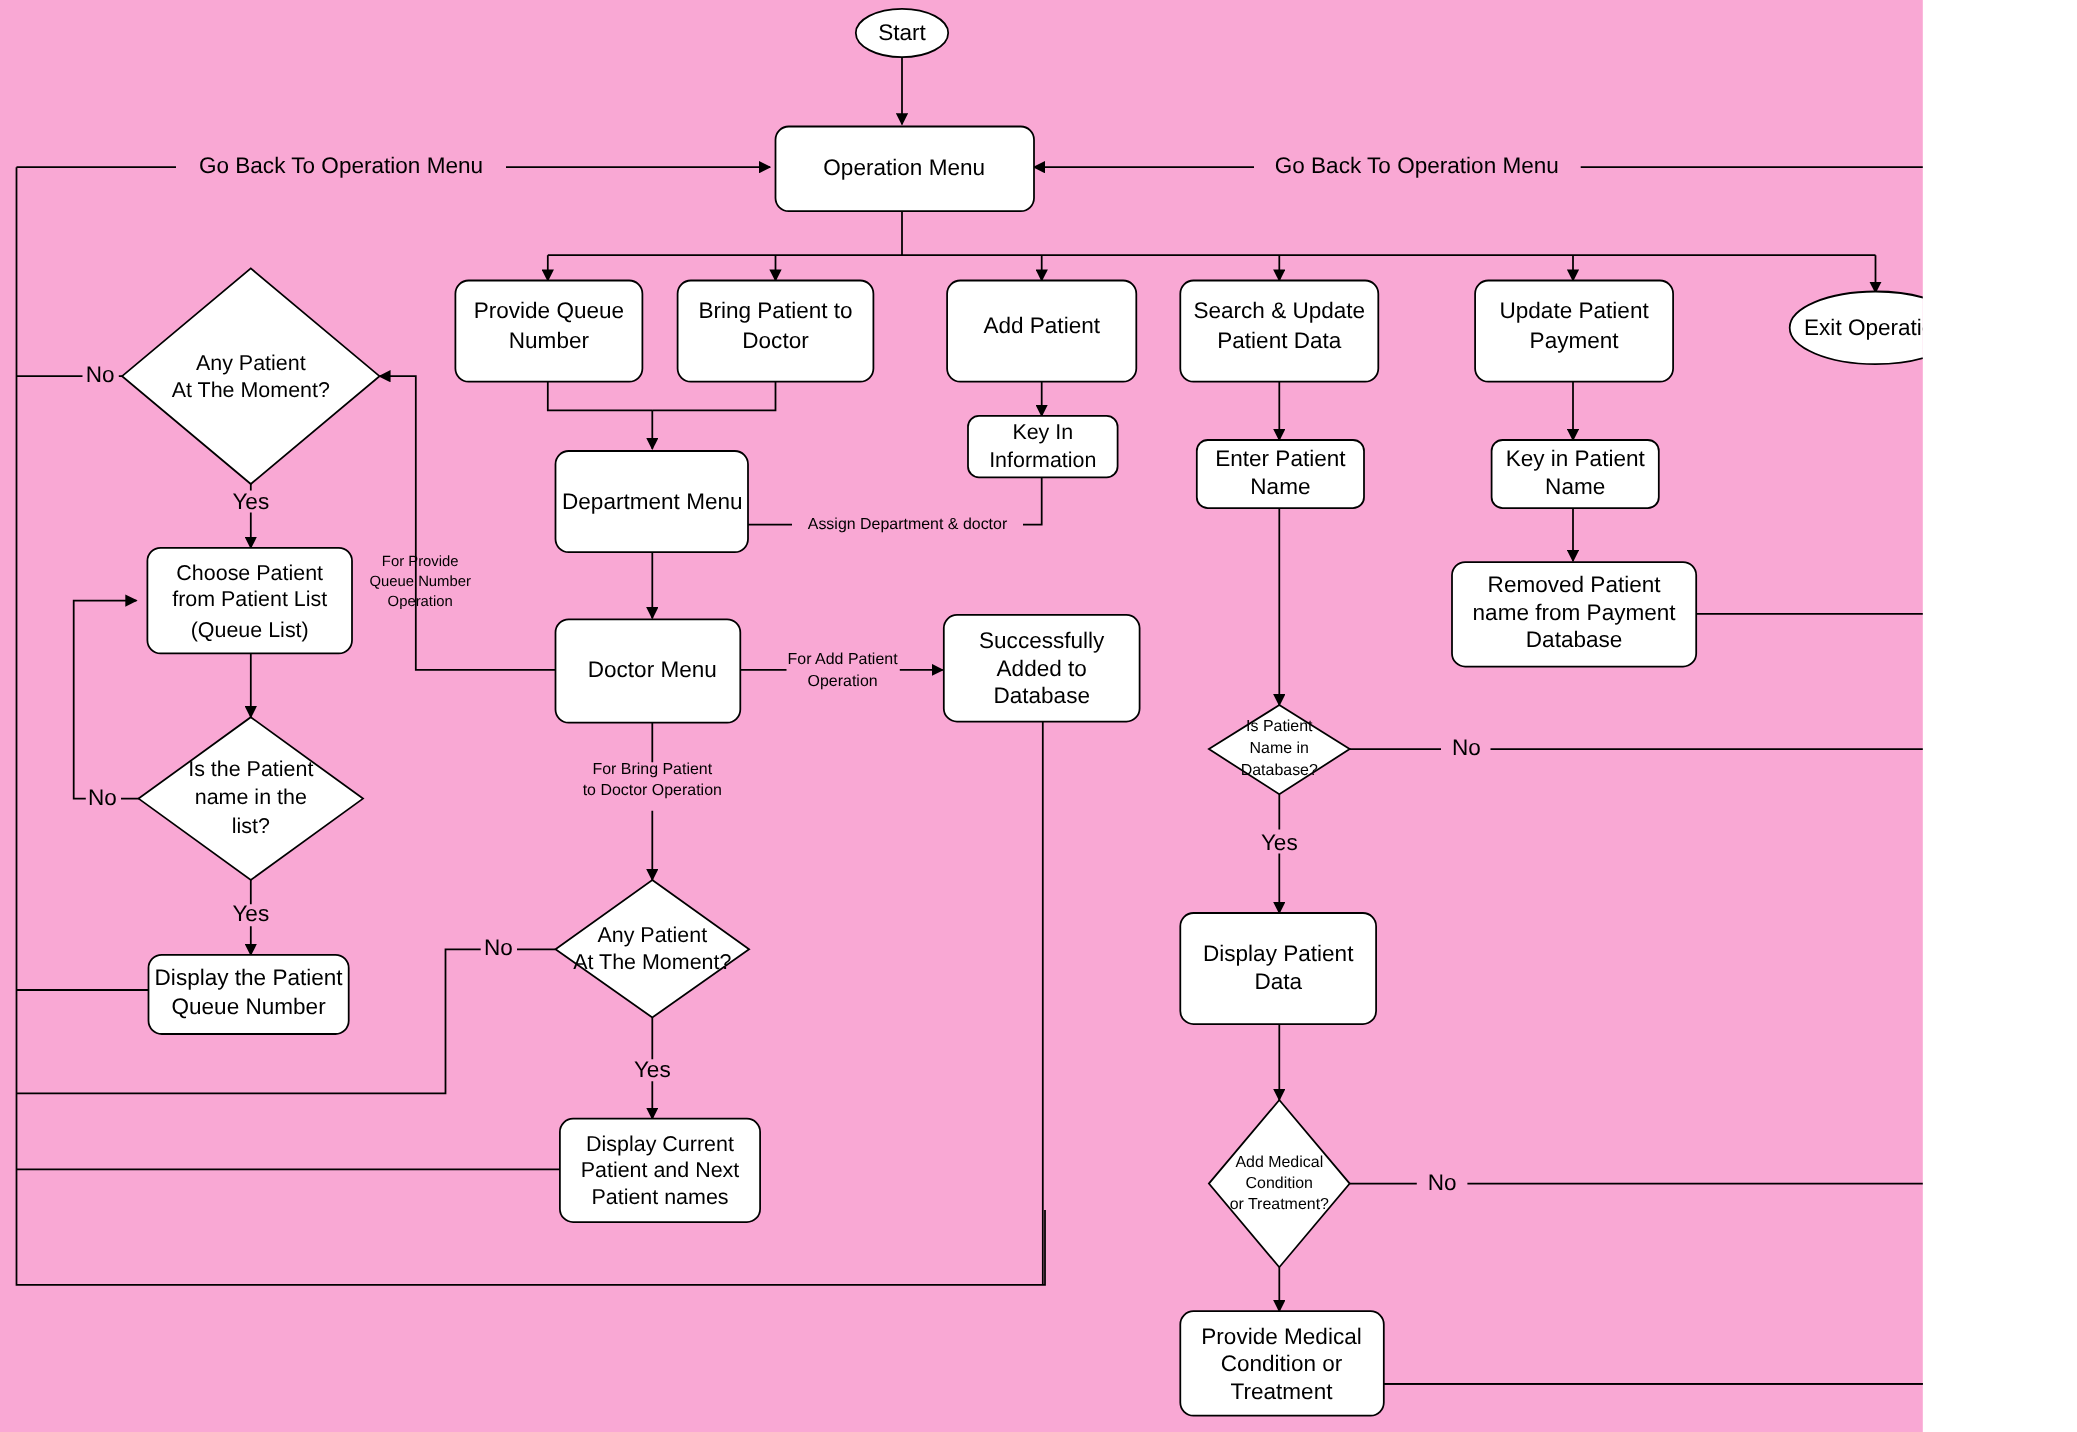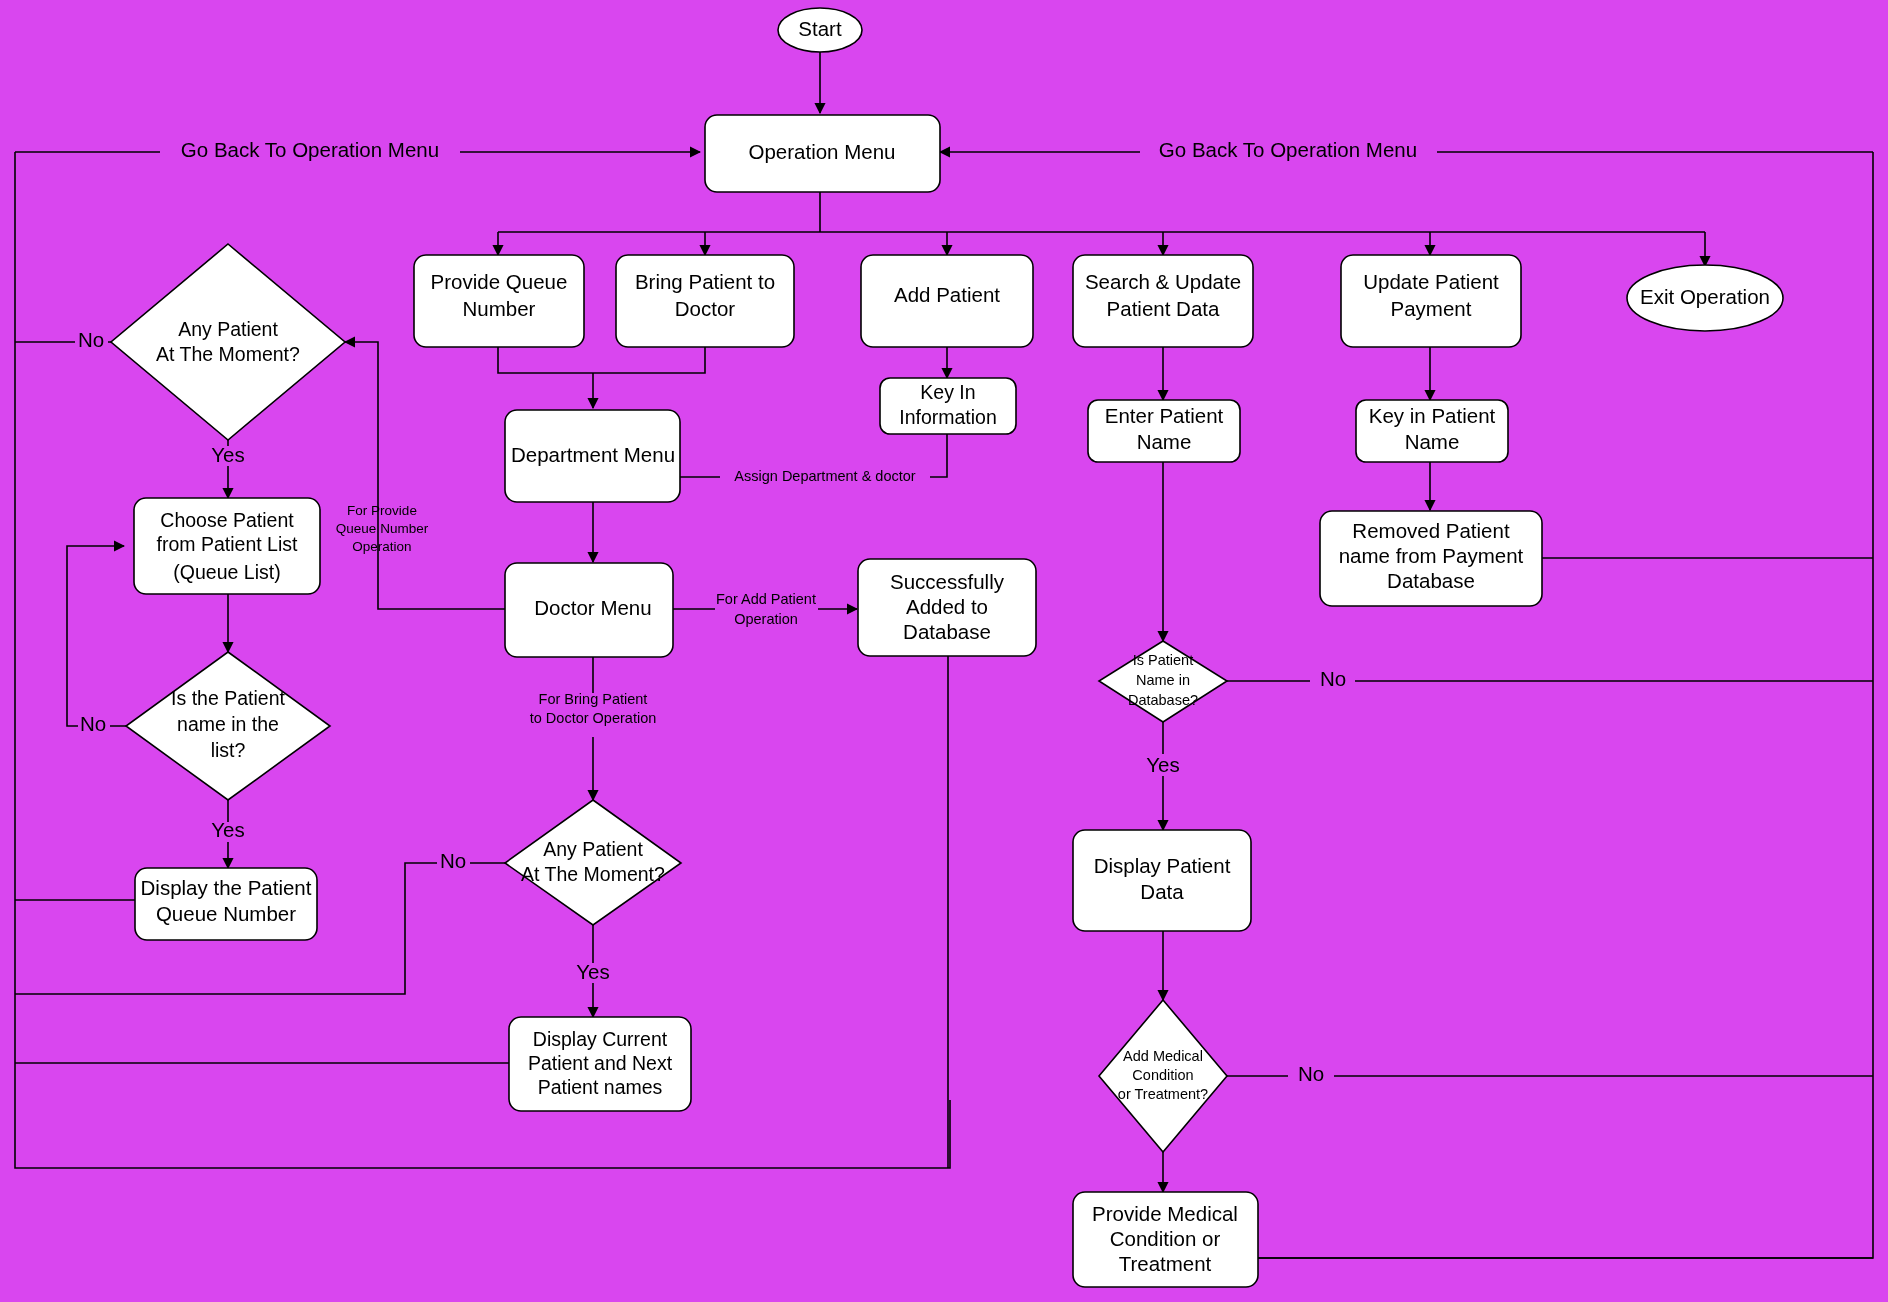--- a/index.html
+++ b/index.html
@@ -7,24 +7,24 @@
     margin: 0;
     padding: 0;
     background: #ffffff;
   }
   body {
     font-family: "Liberation Sans", sans-serif;
     color: #000000;
   }
   #diagram-root {
     position: relative;
-    width: 1888px;
+    width: 1748px;
     height: 1302px;
     overflow: hidden;
-    background: #d946ef;
+    background: #f9a8d4;
   }
   svg#flow-svg {
     position: absolute;
     left: 0;
     top: 0;
     width: 1888px;
     height: 1302px;
   }
   .node-shape {
     fill: #ffffff;

